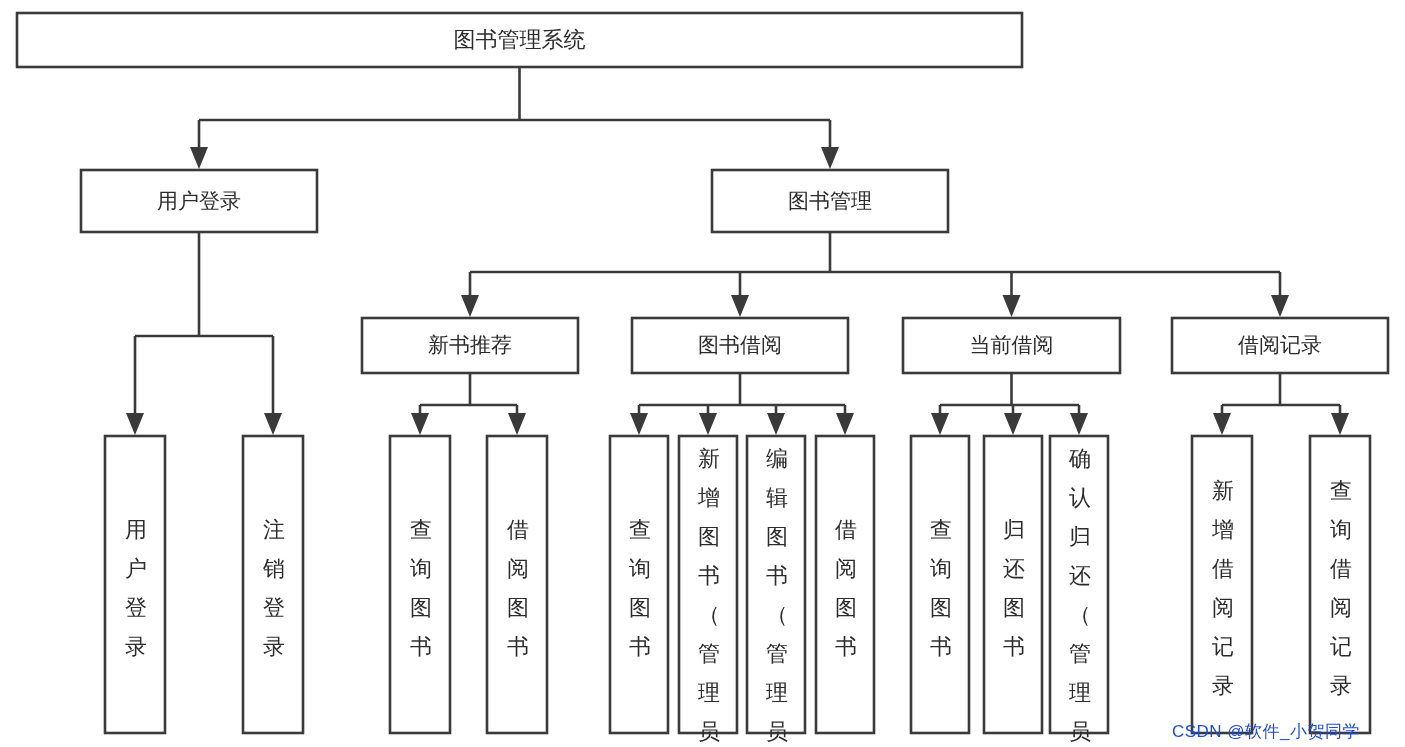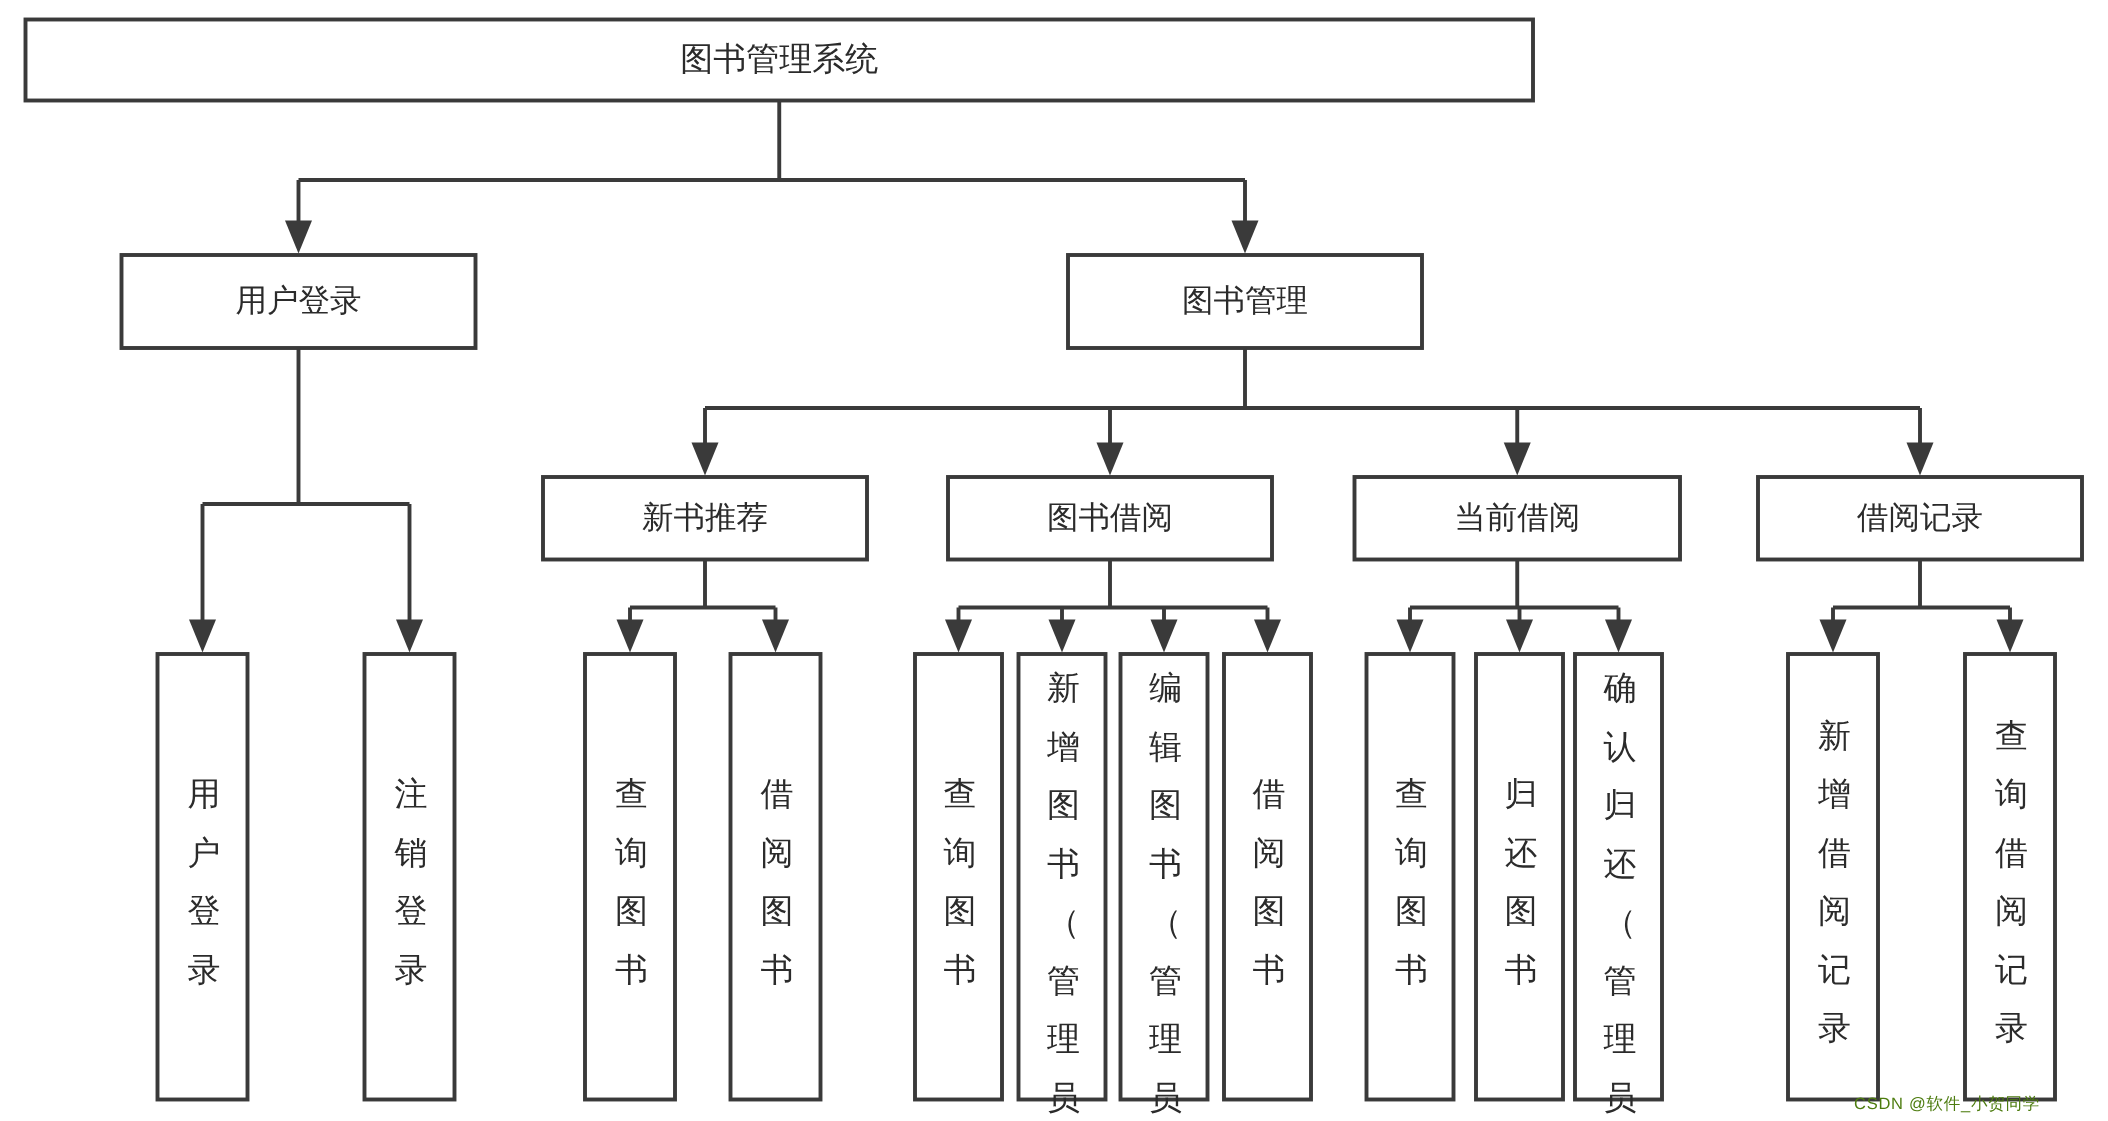--- a/index.html
+++ b/index.html
@@ -55,22 +55,22 @@
   }
   .arrow-head {
     fill: #3a3a3a;
     stroke: none;
   }
   .watermark {
     position: absolute;
     right: 10px;
     bottom: 4px;
     font-family: "Liberation Sans", "DejaVu Sans", sans-serif;
-    font-size: 11px;
-    color: #4d7c0f;
+    font-size: 17px;
+    color: #1d4ed8;
     letter-spacing: 0.5px;
     user-select: none;
     white-space: nowrap;
   }
 </style>
 </head>
 <body>
 
 <div id="diagram-root">
   <svg class="diagram" viewBox="0 0 1405 747" xmlns="http://www.w3.org/2000/svg">

